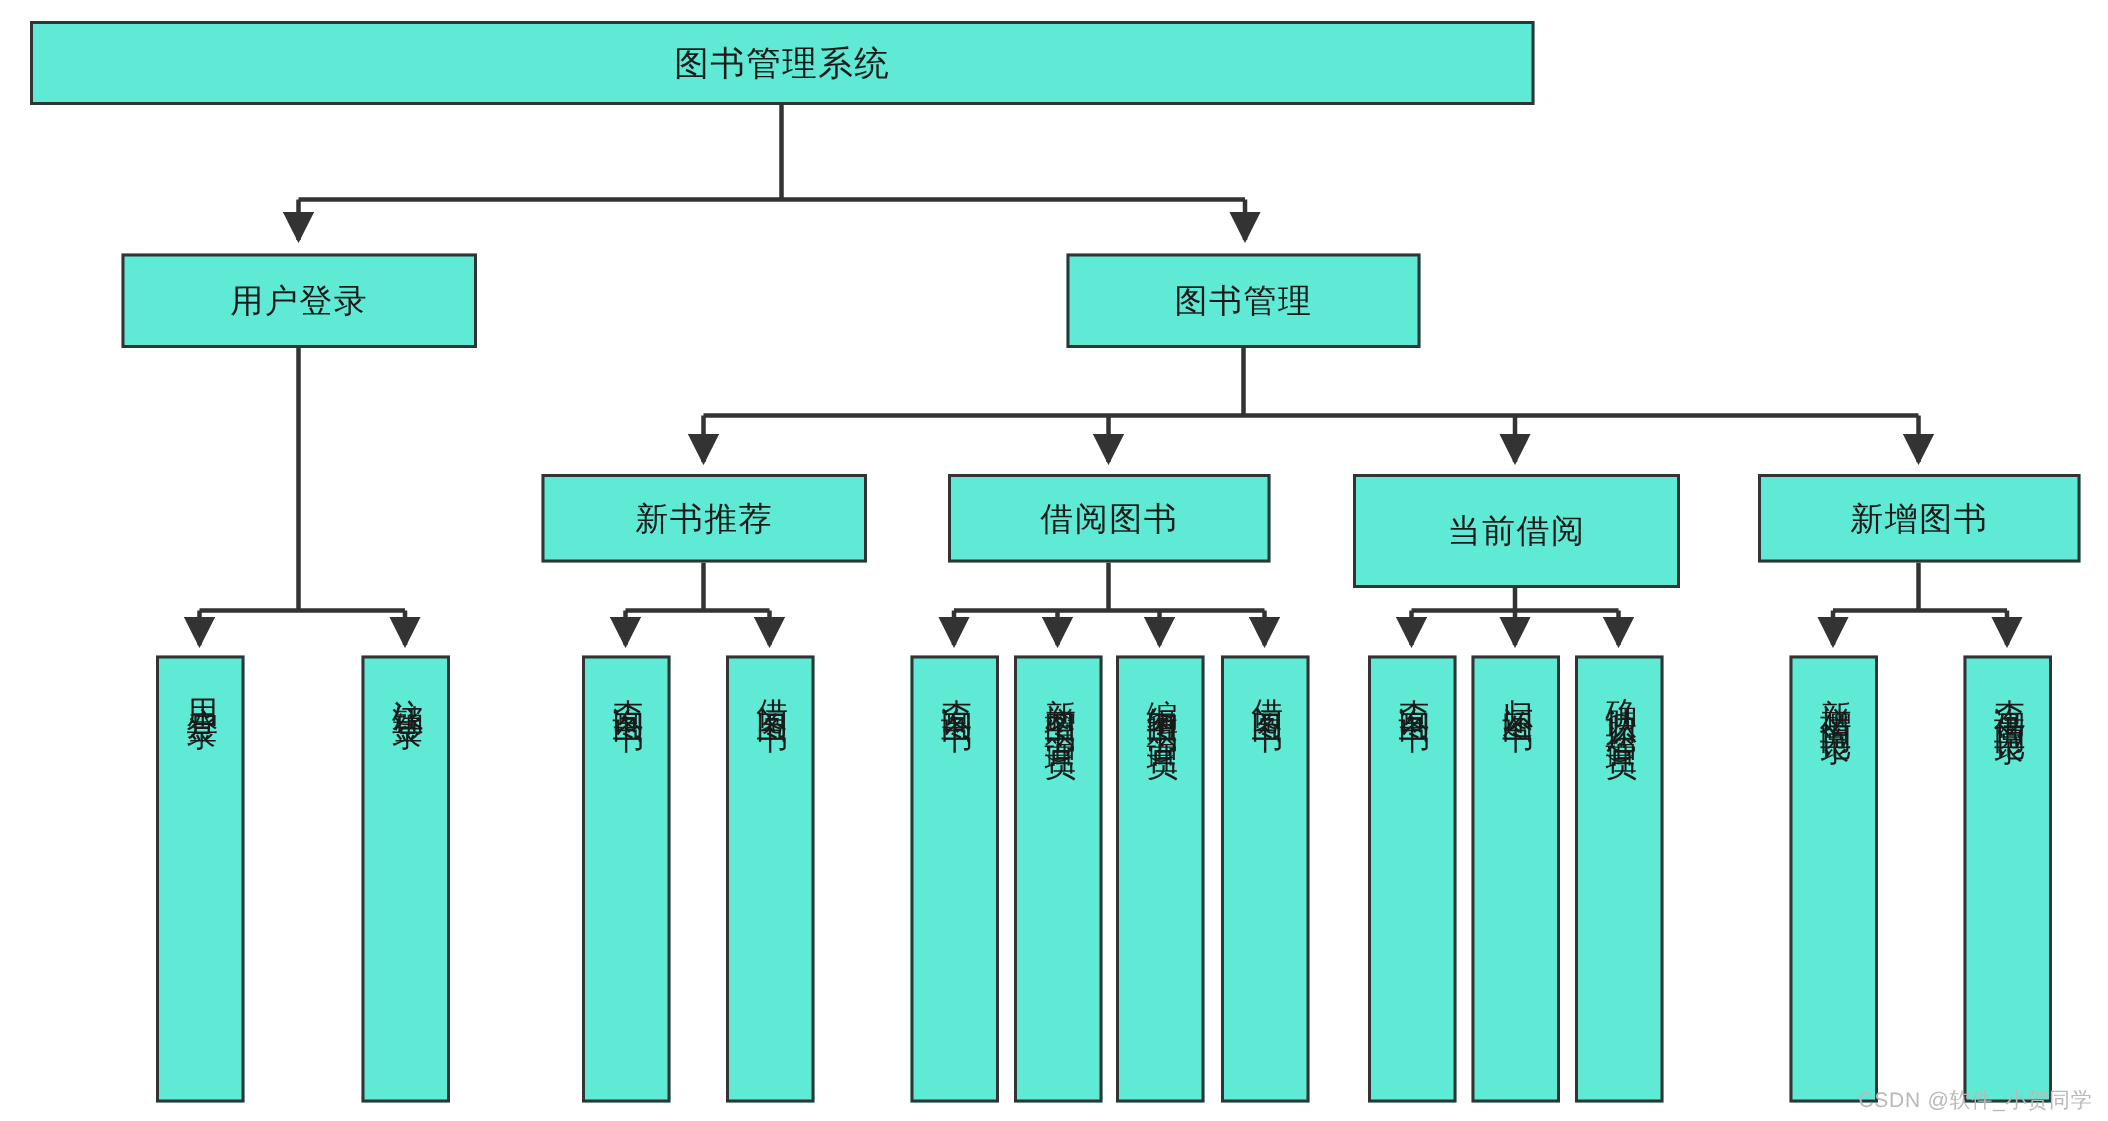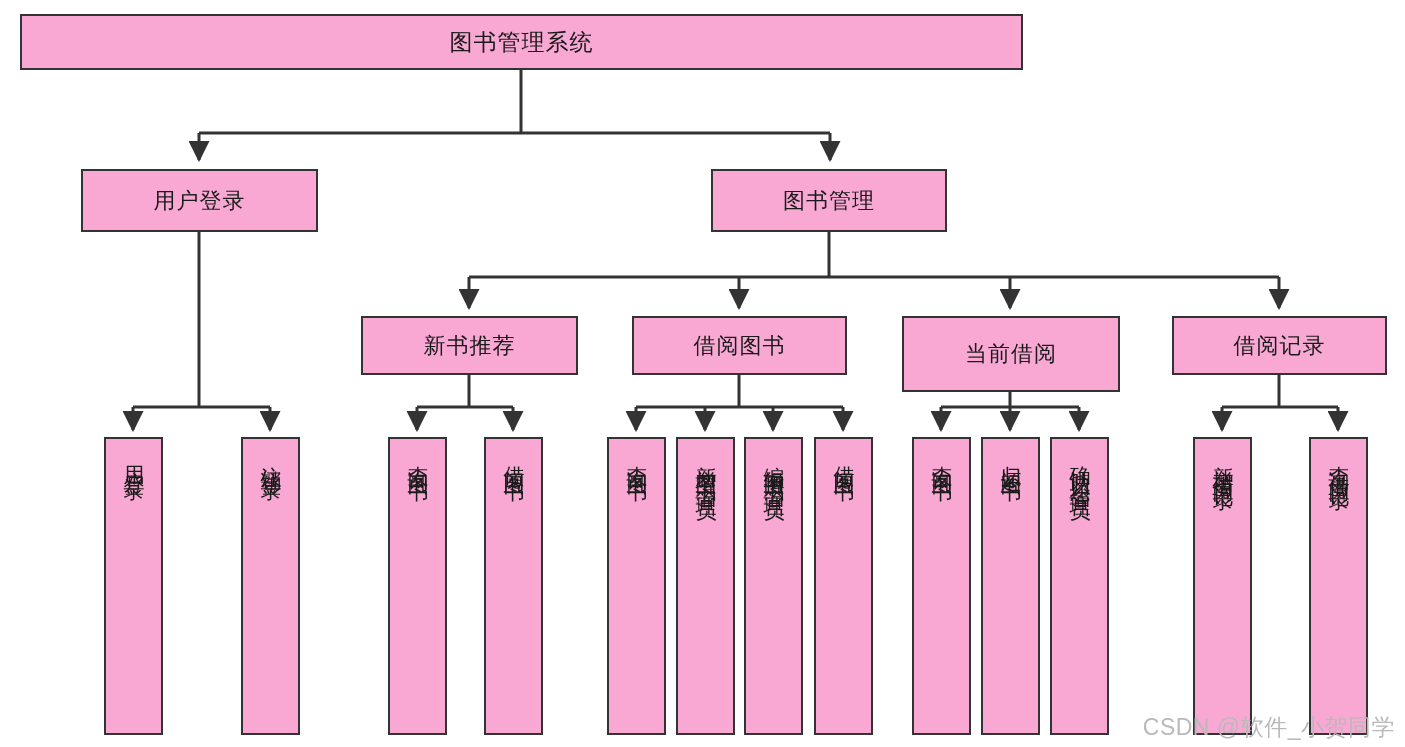--- a/index.html
+++ b/index.html
@@ -11,21 +11,21 @@
     overflow:hidden;
     position:relative;
   }
   #canvas{position:absolute;left:0;top:0;width:1405px;height:747px;}
 
   svg#edges{position:absolute;left:0;top:0;width:1405px;height:747px;}
 
   .node{
     position:absolute;
     box-sizing:border-box;
-    background:#f9a8d4;
+    background:#5eead4;
     border:2.5px solid #333333;
     display:flex;
     align-items:center;
     justify-content:center;
     color:#1a1a1a;
   }
   .node.h{
     font-size:22px;
     letter-spacing:1px;
     white-space:nowrap;
@@ -43,21 +43,21 @@
     -webkit-writing-mode:vertical-rl;
     line-height:1.18;
     letter-spacing:5px;
     white-space:nowrap;
     display:block;
   }
   .watermark{
     position:absolute;
     right:10px;
     bottom:4px;
-    font-size:23px;
+    font-size:14px;
     color:#b9b9b9;
     white-space:nowrap;
     letter-spacing:0.5px;
   }
 </style>
 </head>
 <body>
 
 <div id="canvas">
 
@@ -129,21 +129,21 @@
 
   <div class="node h" style="left:632px;top:316px;width:215px;height:59px;">
     <span>借阅图书</span>
   </div>
 
   <div class="node h" style="left:902px;top:316px;width:218px;height:76px;">
     <span>当前借阅</span>
   </div>
 
   <div class="node h" style="left:1172px;top:316px;width:215px;height:59px;">
-    <span>借阅记录</span>
+    <span>新增图书</span>
   </div>
 
   <div class="node v" style="left:104px;top:437px;width:59px;height:298px;">
     <span class="vtext">用户登录</span>
   </div>
   <div class="node v" style="left:241px;top:437px;width:59px;height:298px;">
     <span class="vtext">注销登录</span>
   </div>
 
   <div class="node v" style="left:388px;top:437px;width:59px;height:298px;">

